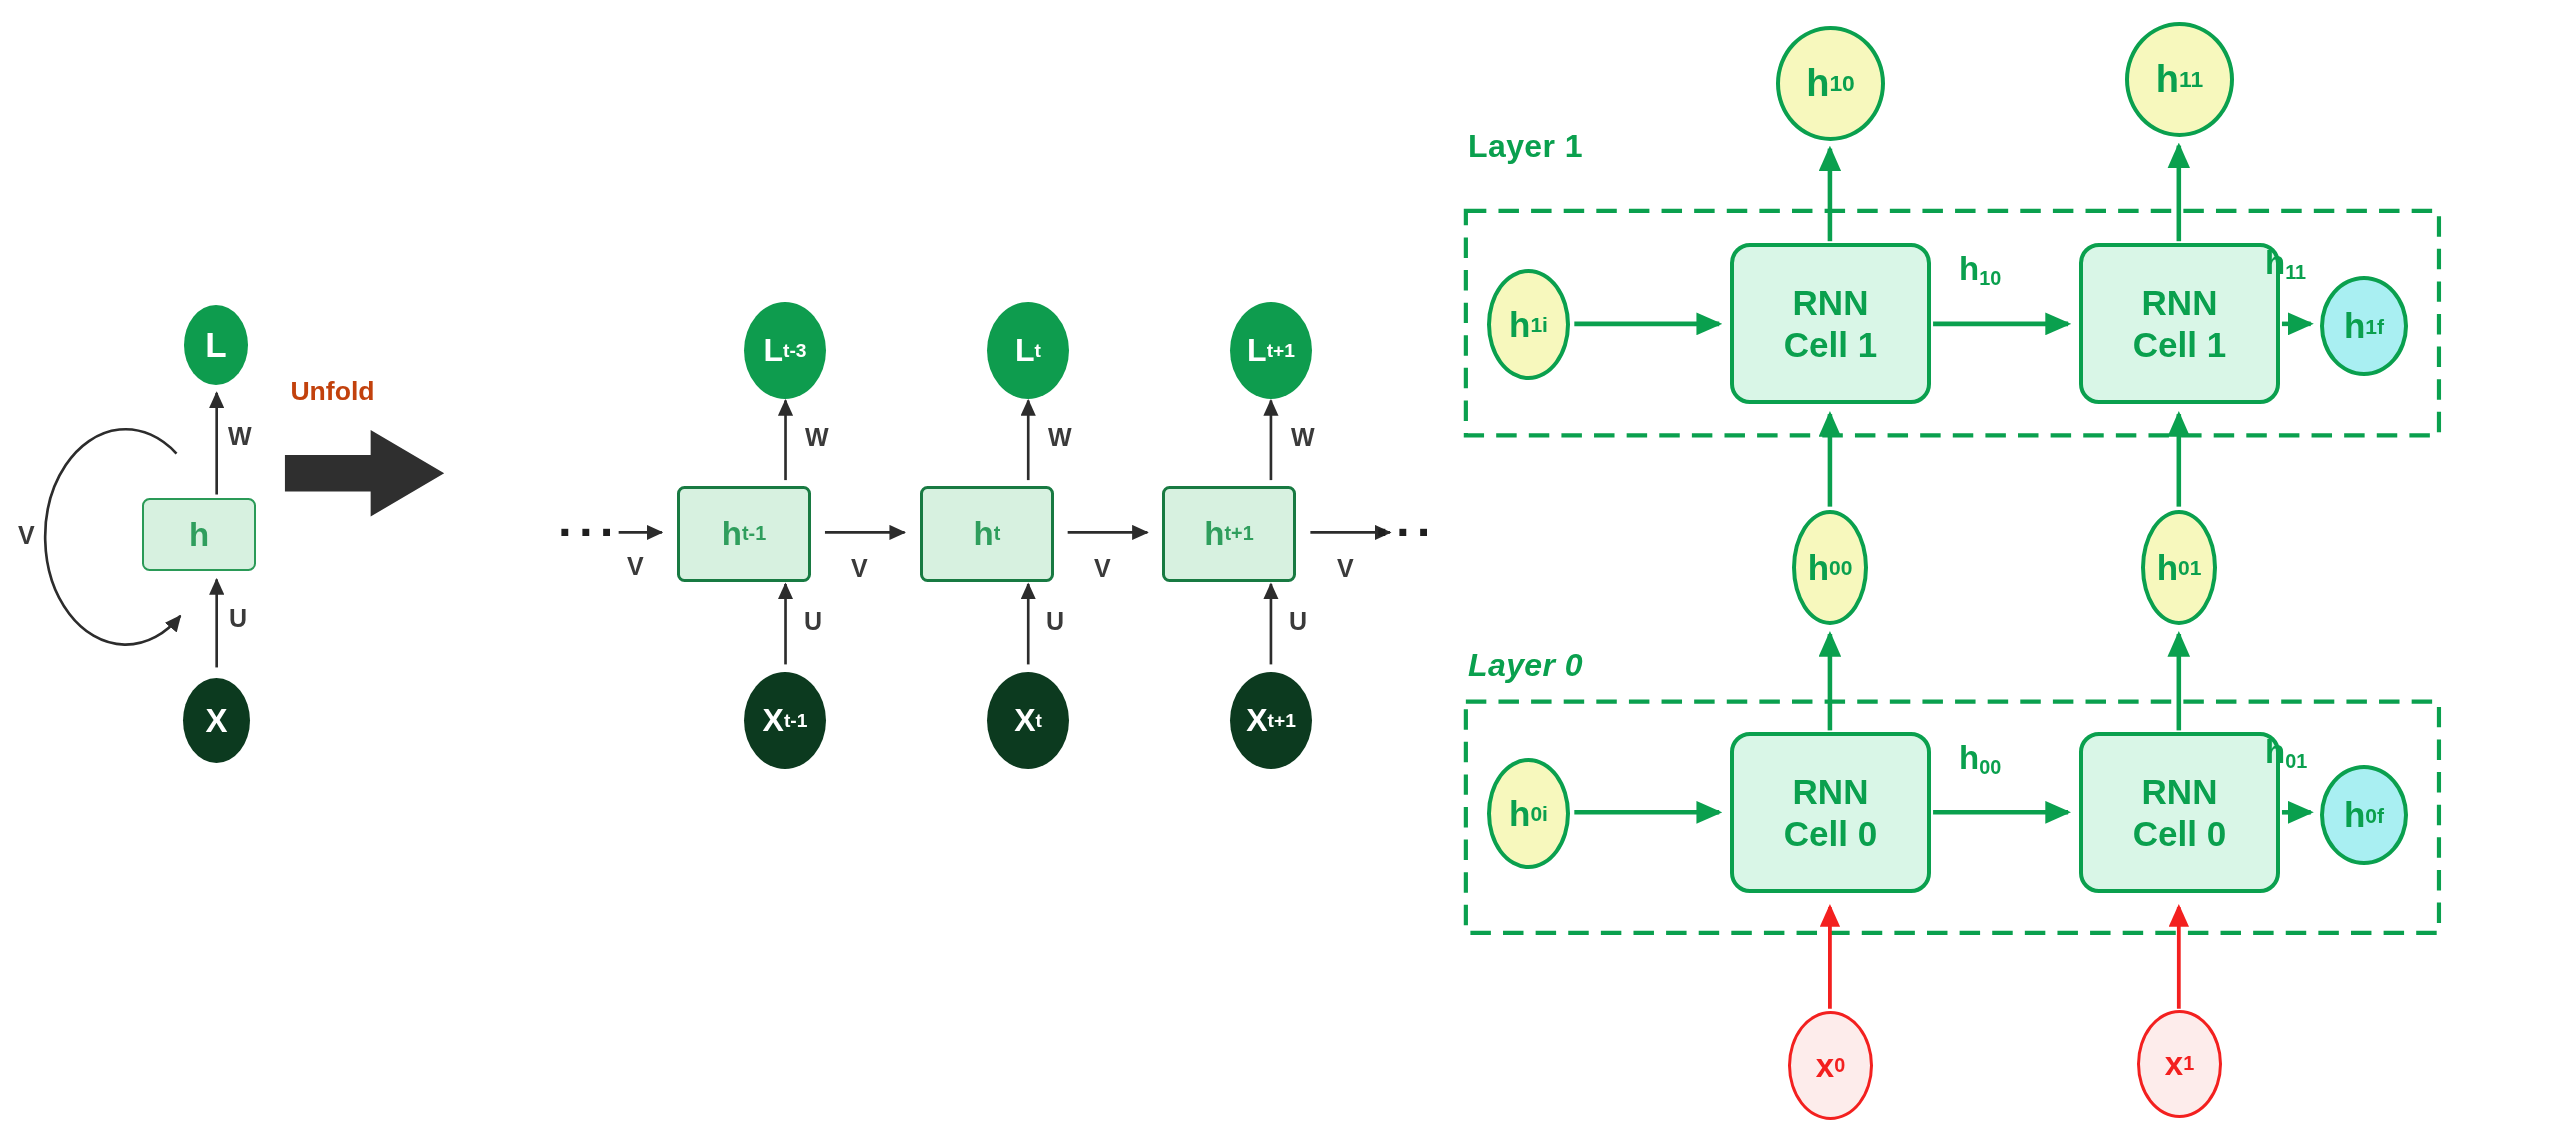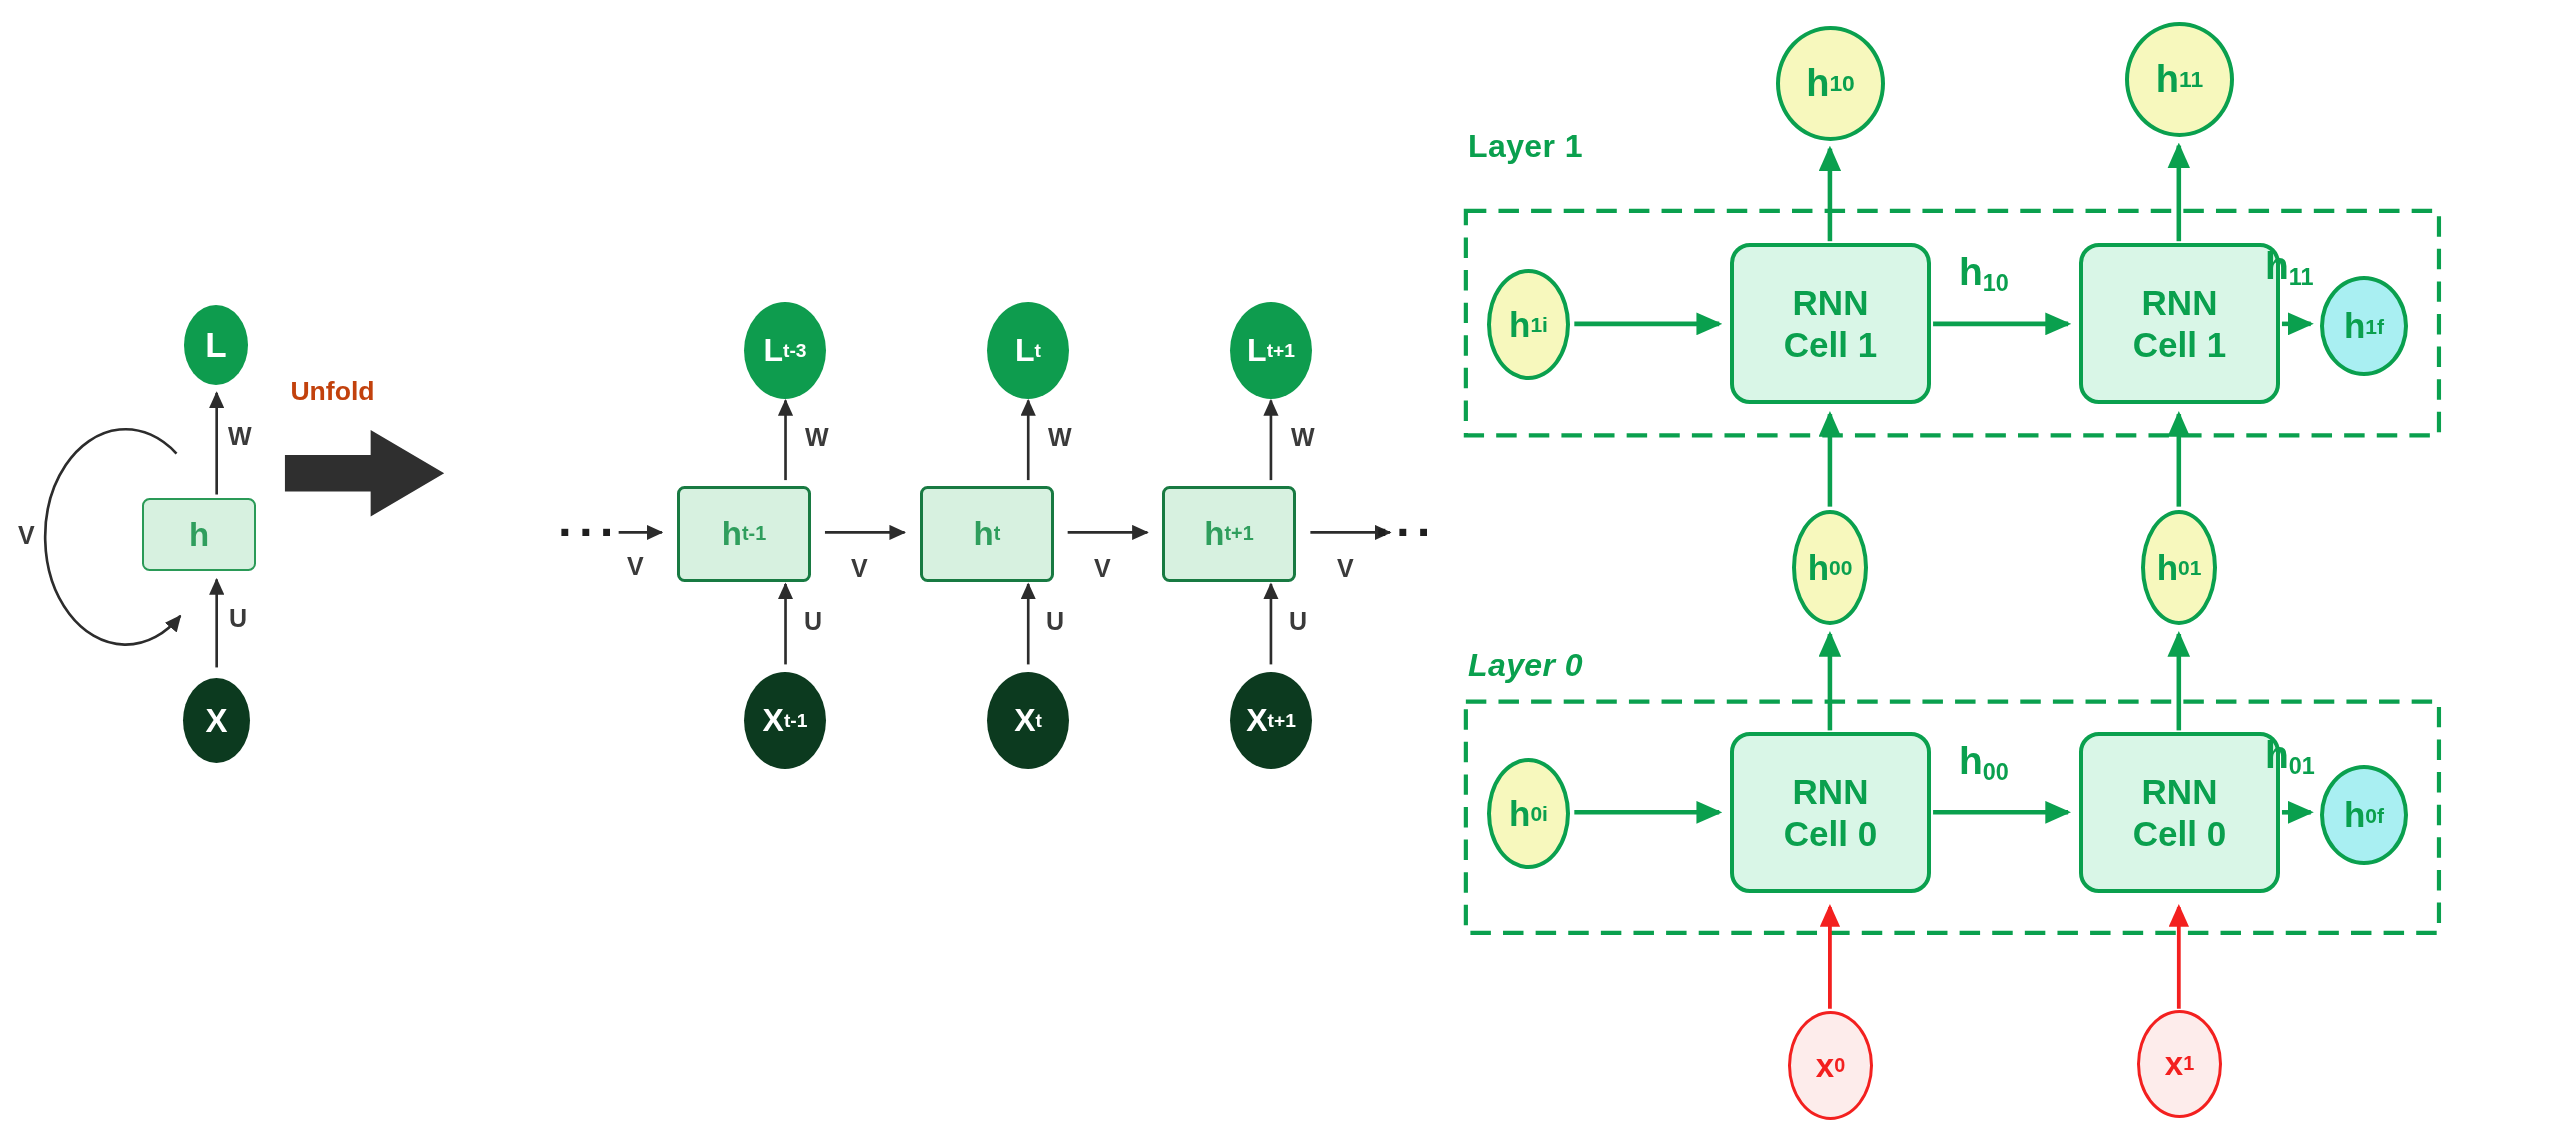--- a/index.html
+++ b/index.html
@@ -19,21 +19,21 @@
   .unfold-label{color:#c2410c;font-weight:600;font-size:26.6px;}
   .dots{color:#1f1f1f;font-weight:900;font-size:49px;letter-spacing:4.6px;}
 
   
   .layer-title{color:#0aa04e;font-weight:700;font-size:32px;letter-spacing:0.4px;}
   .ynode{border-radius:50%;background:#f7f8bd;border:4.6px solid #0aa04e;color:#0aa04e;font-weight:700;}
   .cnode{border-radius:50%;background:#a9eff2;border:4.6px solid #0aa04e;color:#0aa04e;font-weight:700;}
   .rnncell{background:#d9f6e7;border:4.6px solid #0aa04e;border-radius:20px;color:#0aa04e;
            font-weight:700;font-size:35px;line-height:1.18;display:flex;flex-direction:column;
            align-items:center;justify-content:center;text-align:center;}
-  .edge-label{color:#0aa04e;font-weight:700;font-size:39px;}
+  .edge-label{color:#0aa04e;font-weight:700;font-size:33px;}
   .xnode{border-radius:50%;background:#fdeceb;border:3.8px solid #f3201f;color:#f3201f;font-weight:600;}
 
   .fs46{font-size:35px;} .fs44{font-size:33px;} .fs50{font-size:38px;} .fs42{font-size:32px;}
   sub{font-size:0.6em;vertical-align:-0.25em;line-height:1;letter-spacing:0;}
 </style>
 </head>
 <body>
 
 <div class="canvas">
 

